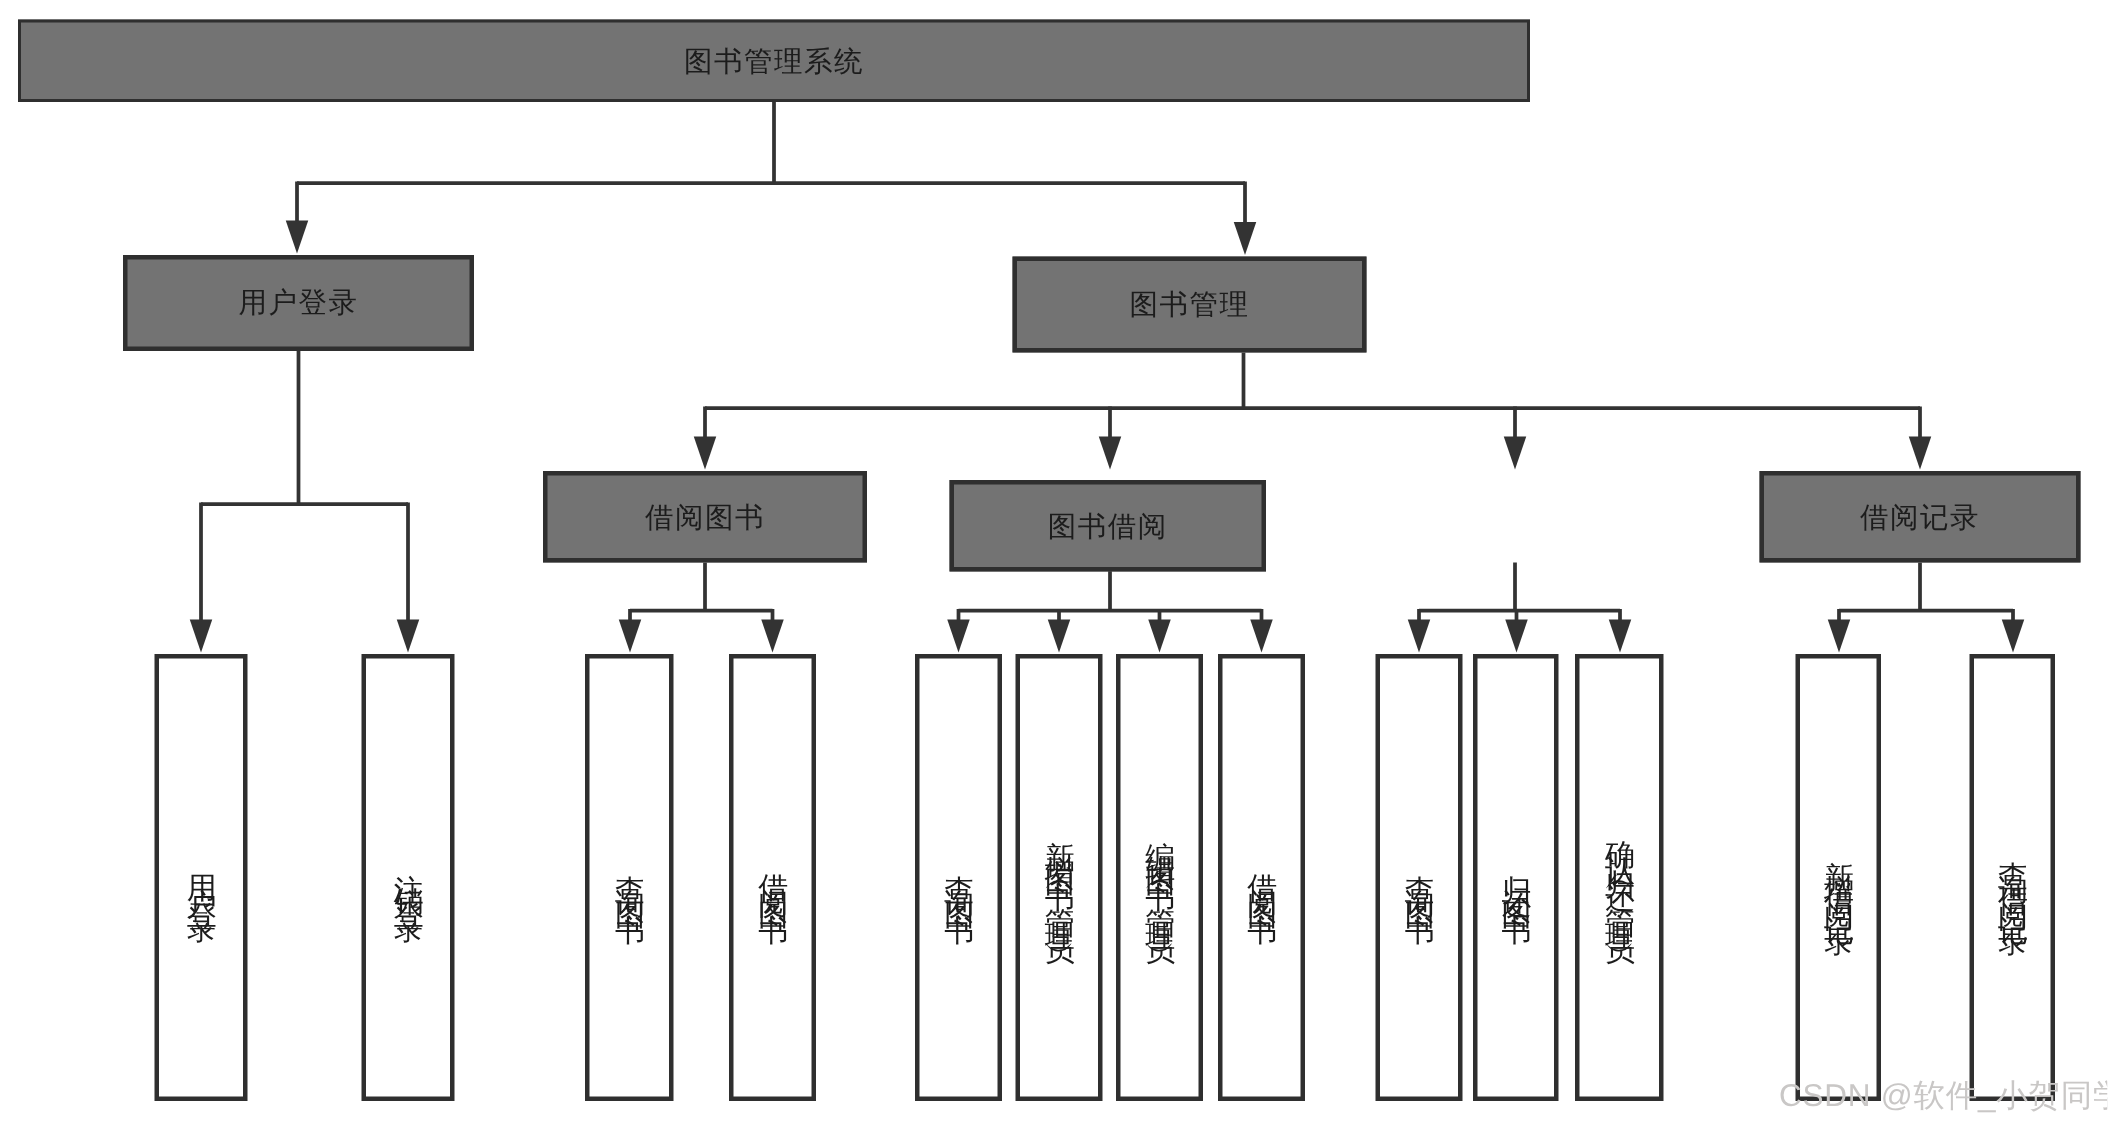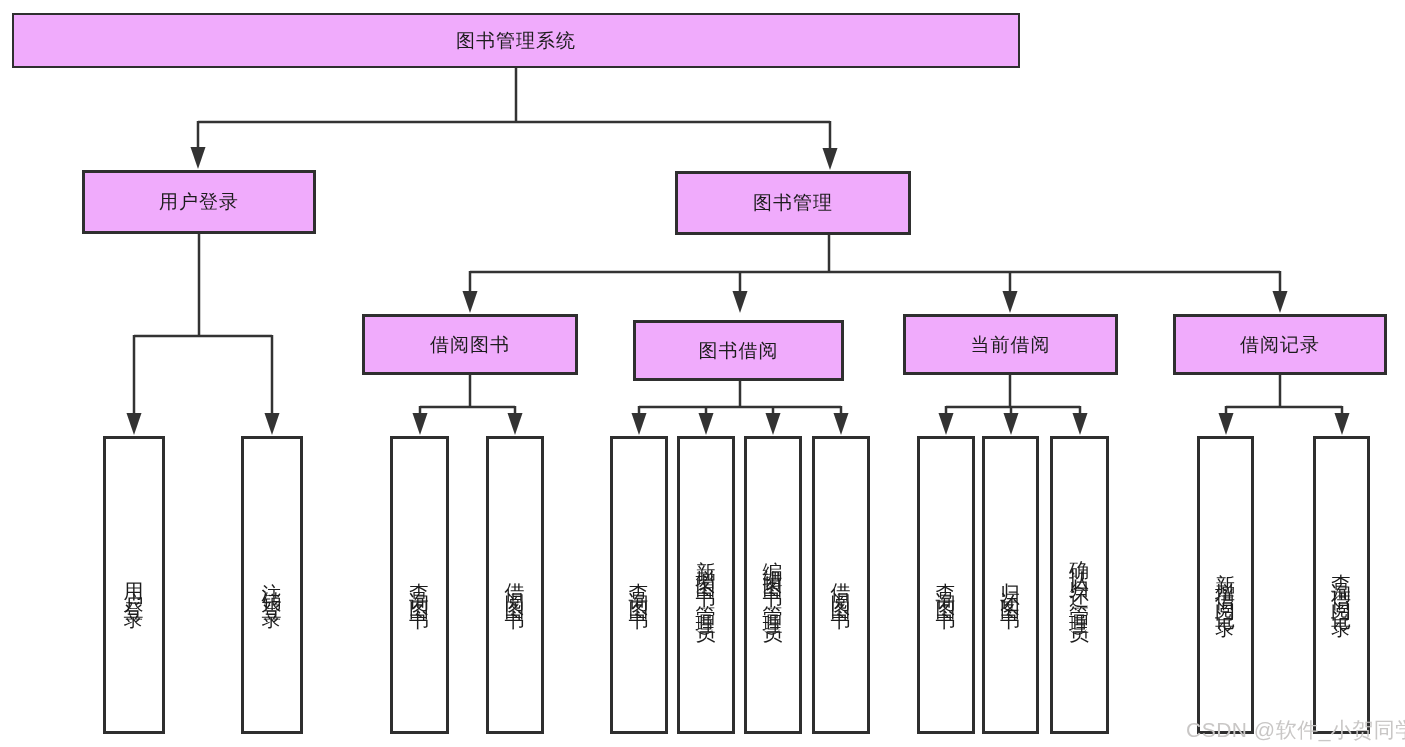--- a/index.html
+++ b/index.html
@@ -14,21 +14,21 @@
   #wires {
     position: absolute;
     left: 0; top: 0;
     width: 1405px; height: 747px;
     z-index: 1;
   }
   .hbox {
     position: absolute;
     box-sizing: border-box;
     border: 3px solid #2f2f2f;
-    background: #f0abfc;
+    background: #737373;
     display: flex;
     align-items: center;
     justify-content: center;
     z-index: 2;
   }
   .hbox.root { border-width: 2px; }
   .hbox span {
     font-size: 19px;
     color: #1c1c1c;
     letter-spacing: 1px;
@@ -156,23 +156,20 @@
   <div class="hbox" style="left:675px;top:171px;width:236px;height:64px">
     <span>图书管理</span>
   </div>
 
   <div class="hbox" style="left:362px;top:314px;width:216px;height:61px">
     <span>借阅图书</span>
   </div>
   <div class="hbox" style="left:633px;top:320px;width:211px;height:61px">
     <span>图书借阅</span>
   </div>
-  <div class="hbox" style="left:903px;top:314px;width:215px;height:61px">
-    <span>当前借阅</span>
-  </div>
   <div class="hbox" style="left:1173px;top:314px;width:214px;height:61px">
     <span>借阅记录</span>
   </div>
 
   <div class="vbox" style="left:103px;top:436px;width:62px;height:298px">
     <span>用户登录</span>
   </div>
   <div class="vbox" style="left:241px;top:436px;width:62px;height:298px">
     <span>注销登录</span>
   </div>

